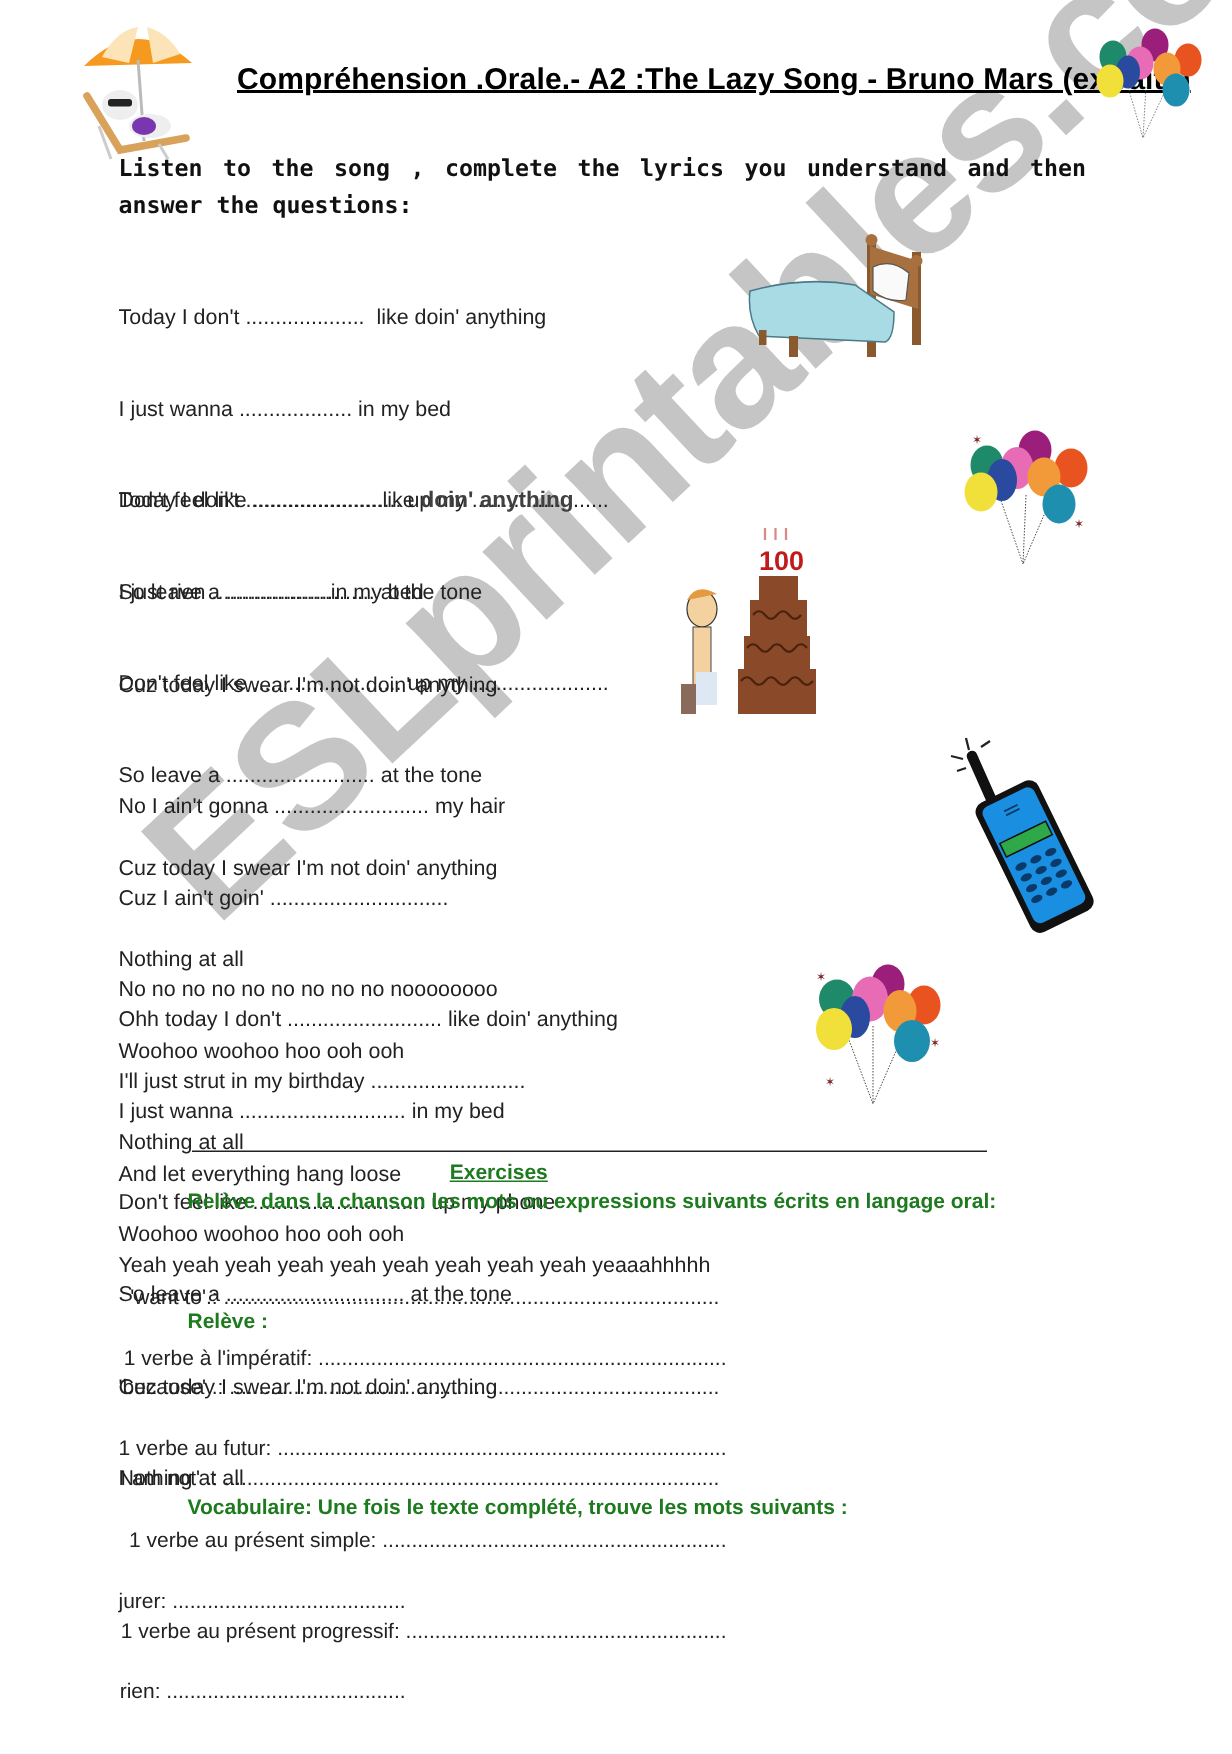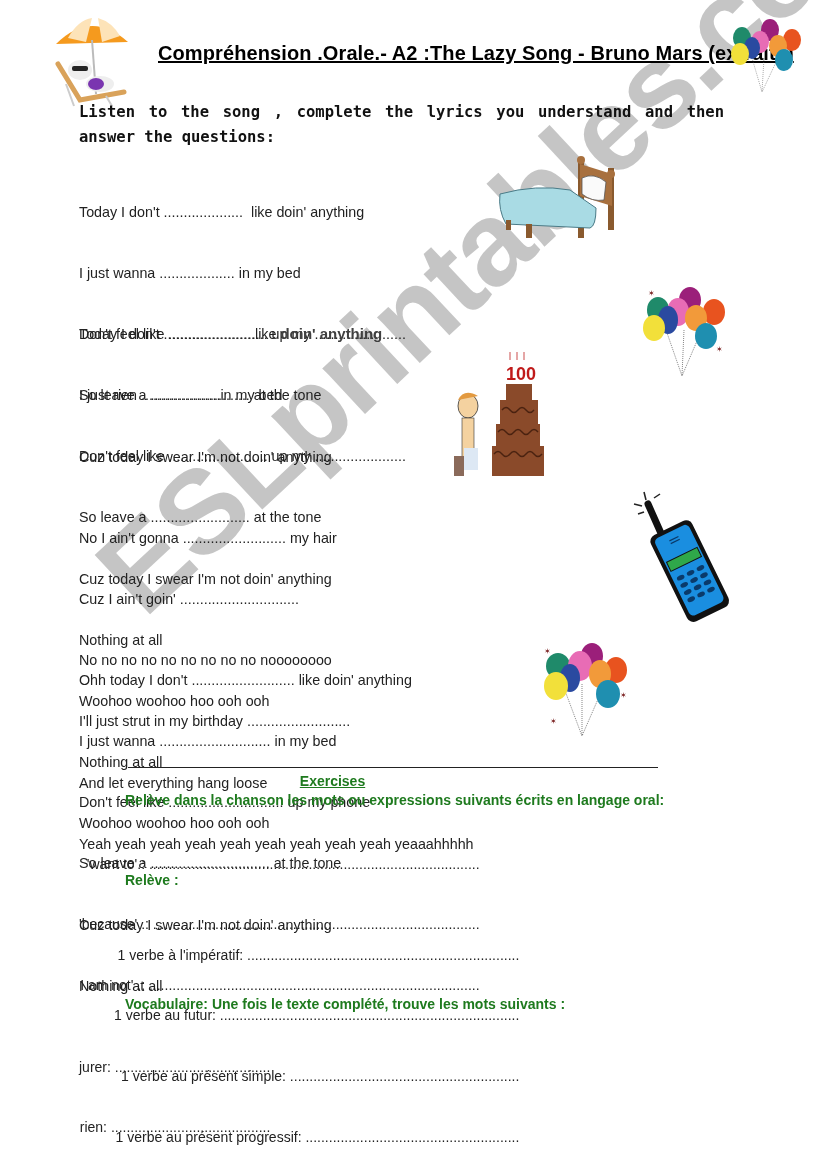--- a/index.html
+++ b/index.html
@@ -214,21 +214,21 @@
 <div class="abs ex-title">Exercises</div>
 
 <div class="abs green-head" style="top:792px;">Relève dans la chanson les mots ou expressions suivants écrits en langage oral:</div>
 <div class="abs rows" style="top:813px;">
   <div>'want to'.: .....................................................................................</div>
   <div>'because' .: ....................................................................................</div>
   <div>I am not' .: .....................................................................................</div>
 </div>
 
 <div class="abs green-head" style="top:872px;">Relève :</div>
-<div class="abs rows" style="top:904px;margin-left:35px;">
+<div class="abs rows" style="top:854px;">
   <div>1 verbe à l'impératif: ......................................................................</div>
   <div>1 verbe au futur: .............................................................................</div>
   <div>1 verbe au présent simple: ...........................................................</div>
   <div>1 verbe au présent progressif: .......................................................</div>
 </div>
 
 <div class="abs green-head" style="top:996px;">Vocabulaire: Une fois le texte complété, trouve les mots suivants :</div>
 <div class="abs rows" style="top:1016px;">
   <div>jurer: ........................................</div>
   <div>rien: .........................................</div>

